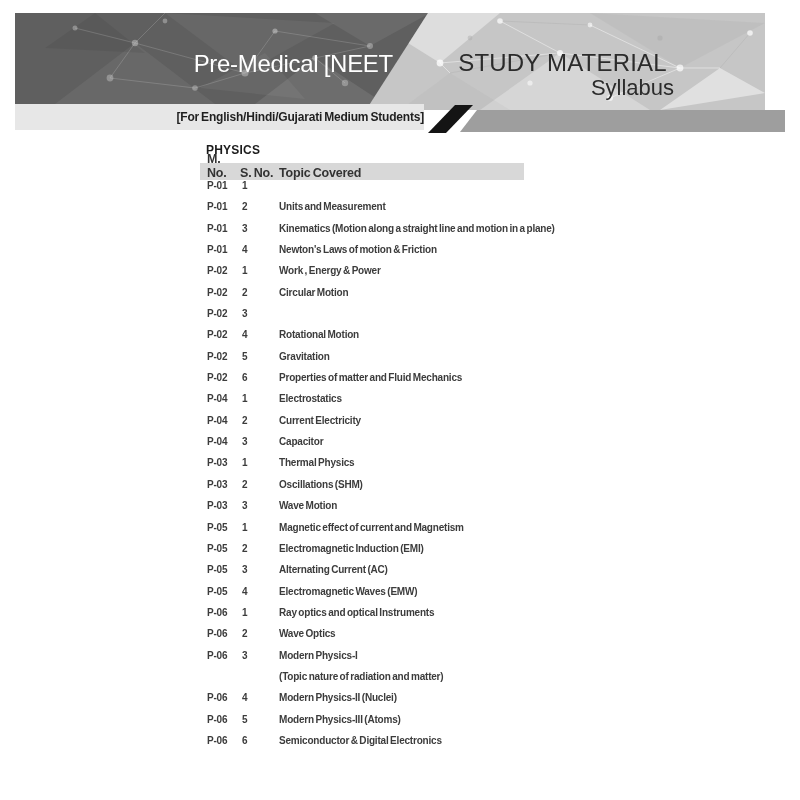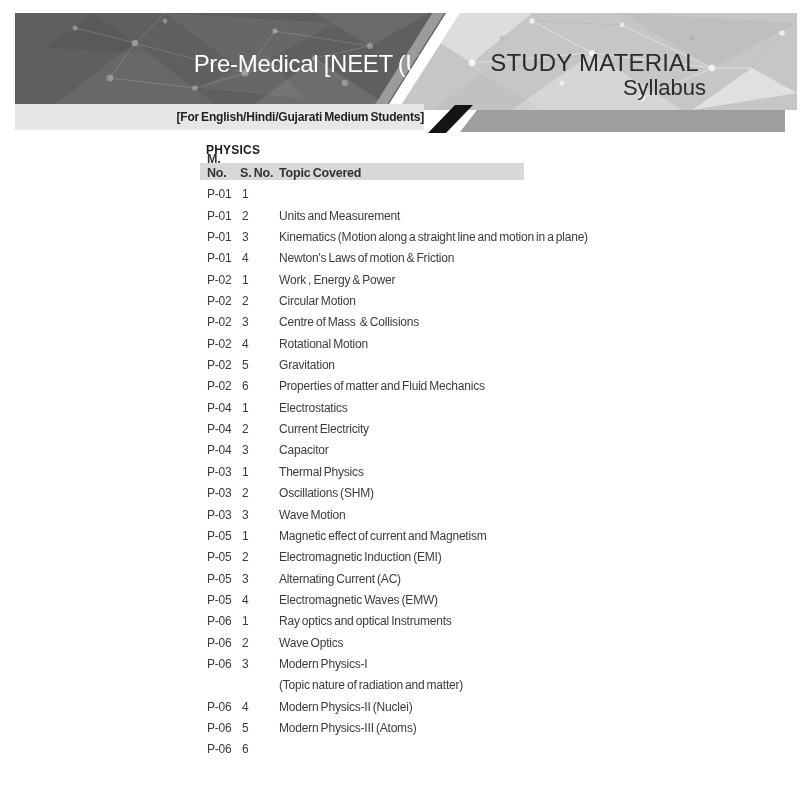--- a/index.html
+++ b/index.html
@@ -39,21 +39,21 @@
   }
   .banner-left .title{
     position:absolute;top:38px;left:0;width:100%;
     padding-left:32px;
     text-align:right;
     color:#ffffff;
     font-size:24px;line-height:26px;
     letter-spacing:-0.3px;word-spacing:-1px;
   }
   .banner-right{
-    position:absolute;left:392px;top:13px;width:405px;height:97px;
+    position:absolute;left:360px;top:13px;width:405px;height:97px;
     background:var(--light-banner);
     clip-path:polygon(68px 0,100% 0,100% 100%,6px 100%);
   }
   .banner-right .t1{
     position:absolute;top:37px;left:0;width:100%;
     text-align:center;
     color:var(--banner-dark-text);
     font-size:24px;line-height:26px;
     letter-spacing:0.2px;
   }
@@ -98,23 +98,23 @@
     width:324px;height:17px;
     background:var(--table-header-bg);
     display:flex;align-items:flex-end;
     font-size:12.5px;font-weight:600;color:#333333;
     letter-spacing:-0.2px;word-spacing:-1px;
   }
   .thead .c-m{width:40px;padding-left:7px;}
   .thead .c-s{width:39px;}
   .thead .c-t{flex:1;white-space:pre;}
   .trow{
-    display:flex;align-items:flex-end;
+    display:flex;align-items:flex-start;
     height:21.35px;
-    font-size:12px;font-weight:400;color:var(--row-text);
+    font-size:10px;font-weight:700;color:var(--row-text);
     letter-spacing:-0.2px;word-spacing:-1px;
   }
   .trow .c-m{width:40px;padding-left:7px;}
   .trow .c-s{width:39px;padding-left:2px;}
   .trow .c-t{flex:1;white-space:pre;}
 </style>
 </head>
 <body>
 
 <div class="page">
@@ -236,21 +236,20 @@
           <span class="c-t">Work , Energy &amp; Power</span>
         </div>
         <div class="trow">
           <span class="c-m">P-02</span>
           <span class="c-s">2</span>
           <span class="c-t">Circular Motion</span>
         </div>
         <div class="trow">
           <span class="c-m">P-02</span>
           <span class="c-s">3</span>
-          <span class="c-t">Centre of Mass  &amp; Collisions</span>
         </div>
         <div class="trow">
           <span class="c-m">P-02</span>
           <span class="c-s">4</span>
           <span class="c-t">Rotational Motion</span>
         </div>
         <div class="trow">
           <span class="c-m">P-02</span>
           <span class="c-s">5</span>
           <span class="c-t">Gravitation</span>
@@ -336,17 +335,18 @@
           <span class="c-t">Modern Physics-II (Nuclei)</span>
         </div>
         <div class="trow">
           <span class="c-m">P-06</span>
           <span class="c-s">5</span>
           <span class="c-t">Modern Physics-III (Atoms)</span>
         </div>
         <div class="trow">
           <span class="c-m">P-06</span>
           <span class="c-s">6</span>
+          <span class="c-t">Semiconductor &amp; Digital Electronics</span>
         </div>
       </div>
   </div>
 
 </div>
 
 </body></html>

